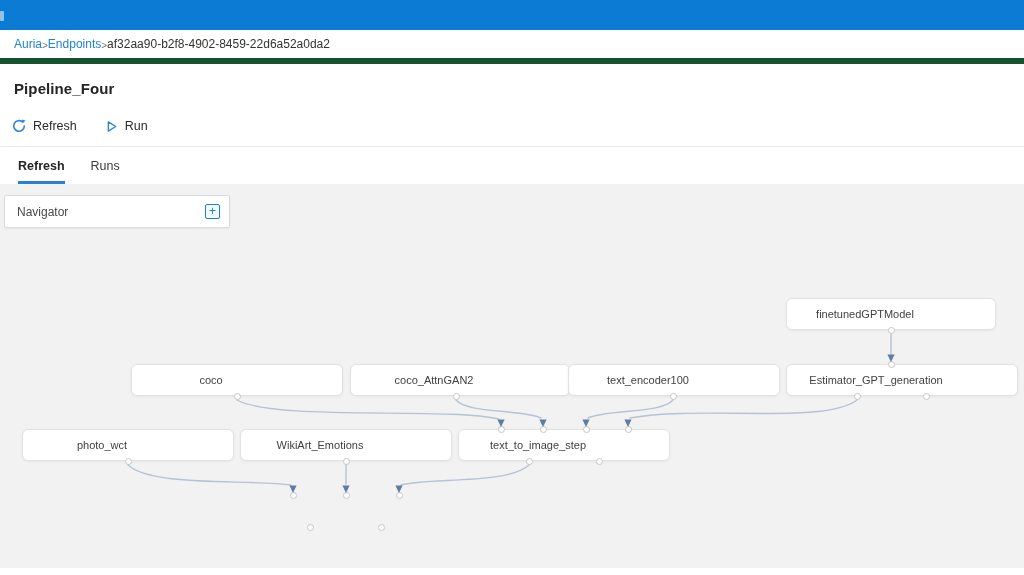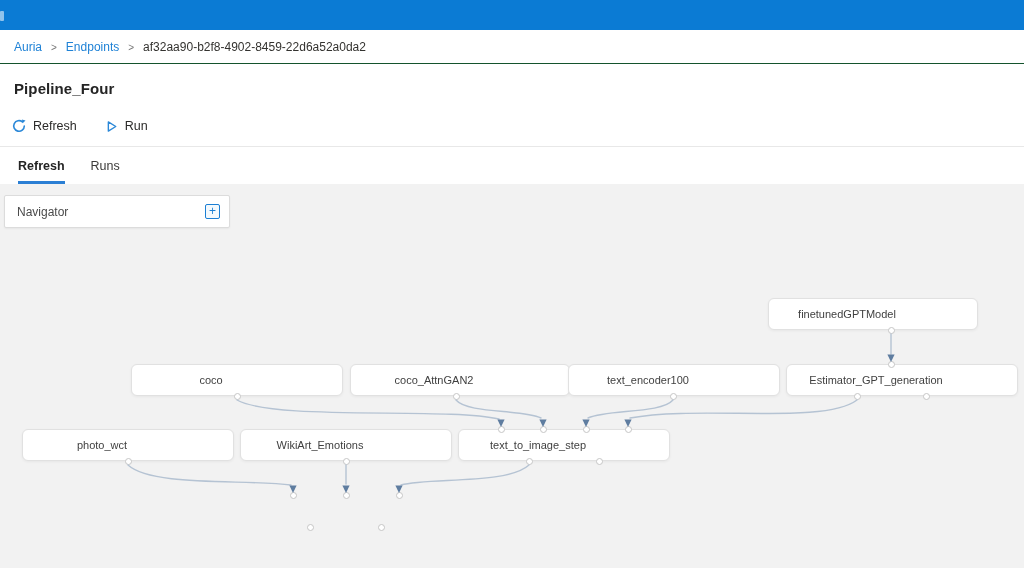--- a/index.html
+++ b/index.html
@@ -22,23 +22,22 @@
     width: 4px; height: 10px;
     background: rgba(255,255,255,0.55);
     border-radius: 1px;
   }
 
   
   .breadcrumb {
     height: 34px;
     display: flex;
     align-items: center;
-    gap: 9px;
     padding-left: 14px;
-    border-bottom: 1px solid #14532d;
+    border-bottom: 6px solid #14532d;
     font-size: 12px;
     background: #fff;
   }
   .crumb-link { color: #1f82d6; cursor: pointer; }
   .crumb-sep  { color: #767676; font-size: 10px; position: relative; top: 1px; }
   .crumb-current { color: #33322f; }
 
   
   .title-row { height: 48px; padding: 16px 0 0 14px; }
   .page-title { font-size: 15px; font-weight: 700; color: #242424; letter-spacing: 0.1px; }
@@ -200,21 +199,21 @@
   <div class="tab">Runs</div>
 </div>
 
 <div class="canvas">
 
   <div class="navigator">
     <span class="navigator-label">Navigator</span>
     <span class="nav-expand">+</span>
   </div>
 
-  <div class="node" style="left:768px; top:114px; width:210px;">
+  <div class="node" style="left:786px; top:114px; width:210px;">
     <span class="node-label">finetunedGPTModel</span>
   </div>
   <div class="node" style="left:131px; top:180px; width:212px;">
     <span class="node-label">coco</span>
   </div>
   <div class="node" style="left:350px; top:180px; width:220px;">
     <span class="node-label">coco_AttnGAN2</span>
   </div>
   <div class="node" style="left:568px; top:180px; width:212px;">
     <span class="node-label">text_encoder100</span>

